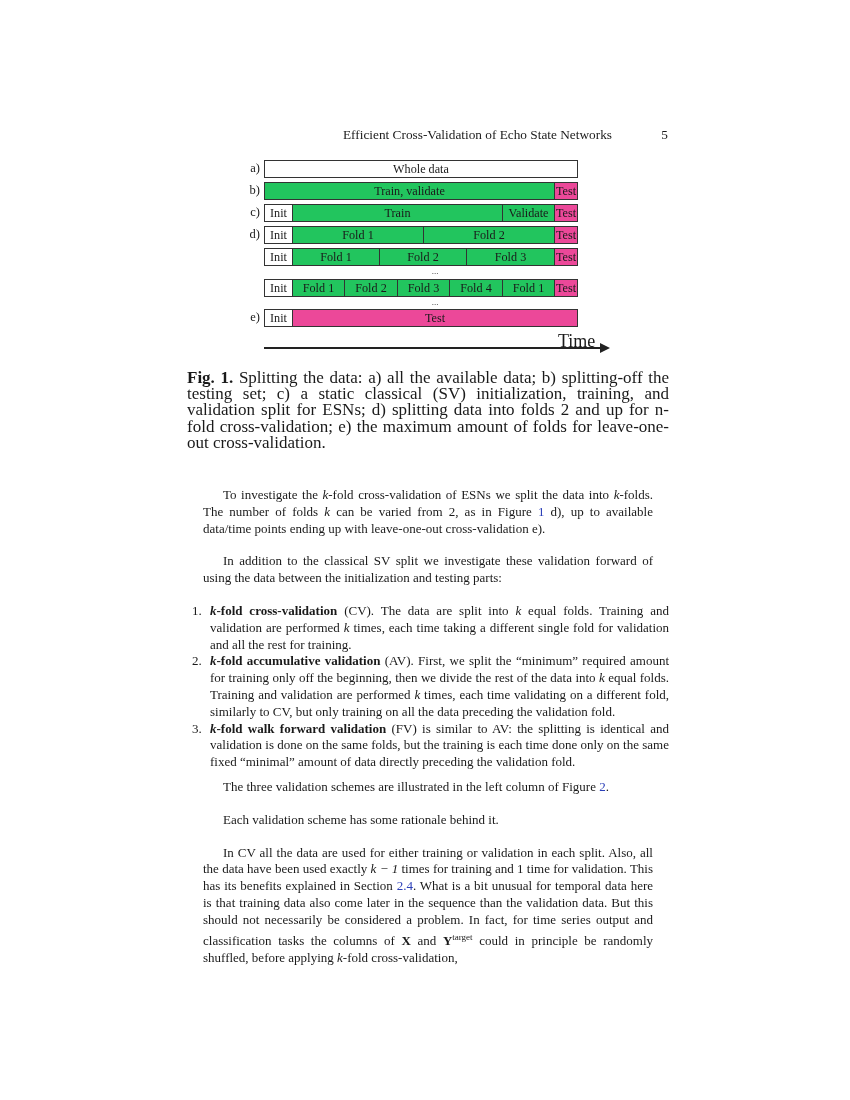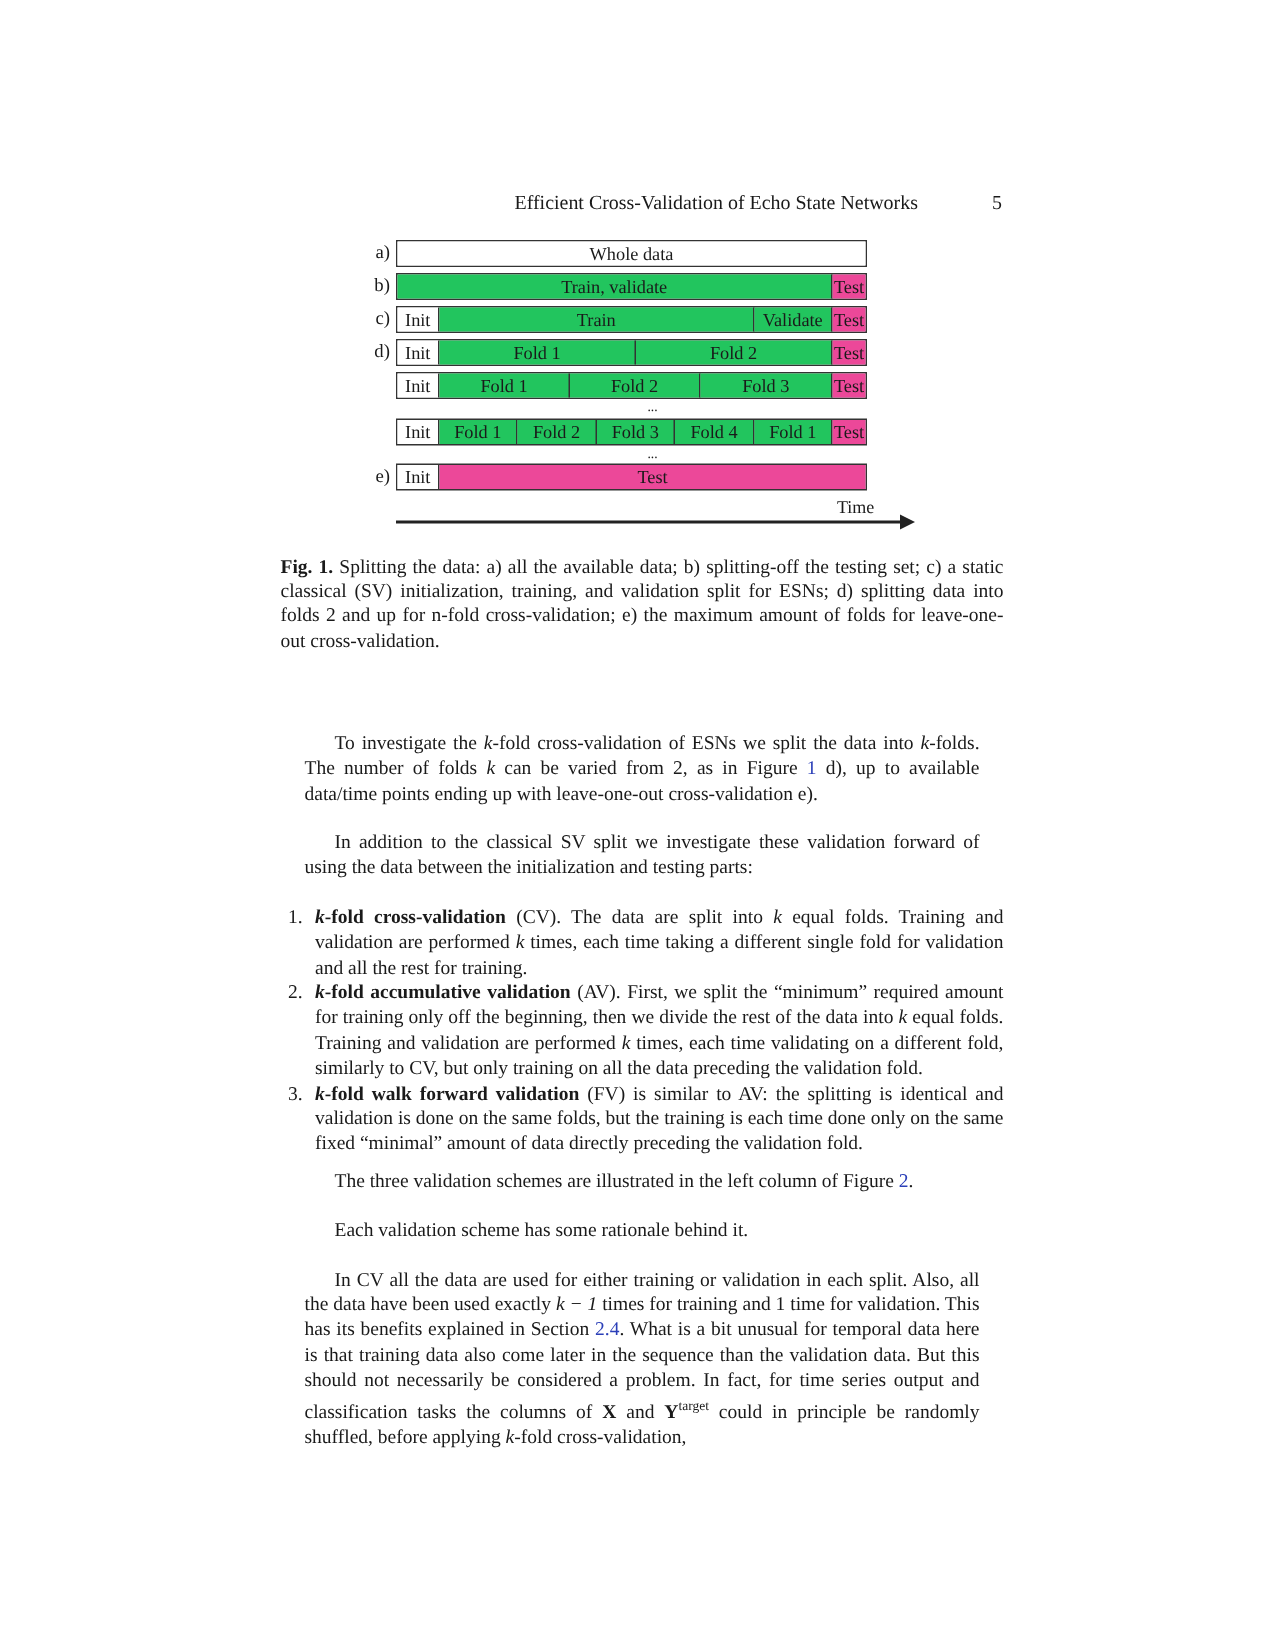--- a/index.html
+++ b/index.html
@@ -14,23 +14,23 @@
   .row { position:absolute; left:24px; width:314px; height:18px; display:flex; border:1.5px solid #333; box-sizing:border-box; }
   .lbl { position:absolute; left:0; width:20px; text-align:right; font-size:12.5px; }
   .cell { height:100%; display:flex; align-items:center; justify-content:center; box-sizing:border-box; border-right:1.5px solid #333; background:#22c55e; white-space:nowrap; }
   .cell:last-child { border-right:none; }
   .cell.white { background:#ffffff; }
   .cell.test { background:#ec4899; }
   .dots { position:absolute; width:342px; left:24px; text-align:center; font-size:9px; line-height:6px; }
   .ticks { background-image:repeating-linear-gradient(to right, #333 0, #333 1px, transparent 1px, transparent 9.6px); }
   .arrow { position:absolute; left:24px; top:187px; width:340px; height:2px; background:#222; }
   .arrowhead { position:absolute; left:360px; top:182.5px; width:0; height:0; border-left:10px solid #222; border-top:5.5px solid transparent; border-bottom:5.5px solid transparent; }
-  .timelbl { position:absolute; left:318px; top:171px; font-size:12px; }
+  .timelbl { position:absolute; left:318px; top:171px; font-size:18px; }
 
-  .caption { position:absolute; left:187px; top:370px; width:482px; font-size:13px; line-height:16.2px; text-align:justify; }
+  .caption { position:absolute; left:187px; top:370px; width:482px; font-size:17px; line-height:16.2px; text-align:justify; }
   .caption b { font-weight:bold; }
 
   .text { position:absolute; left:187px; width:482px; font-size:13px; line-height:16.8px; text-align:justify; }
   .p { margin:16px; text-indent:20px; }
   .link { color:#2b3fb8; }
   ol { margin:0; padding:0; list-style:none; }
   ol li { position:relative; padding-left:23px; }
   ol li .num { position:absolute; left:5px; }
   i { font-style:italic; }
 </style>

